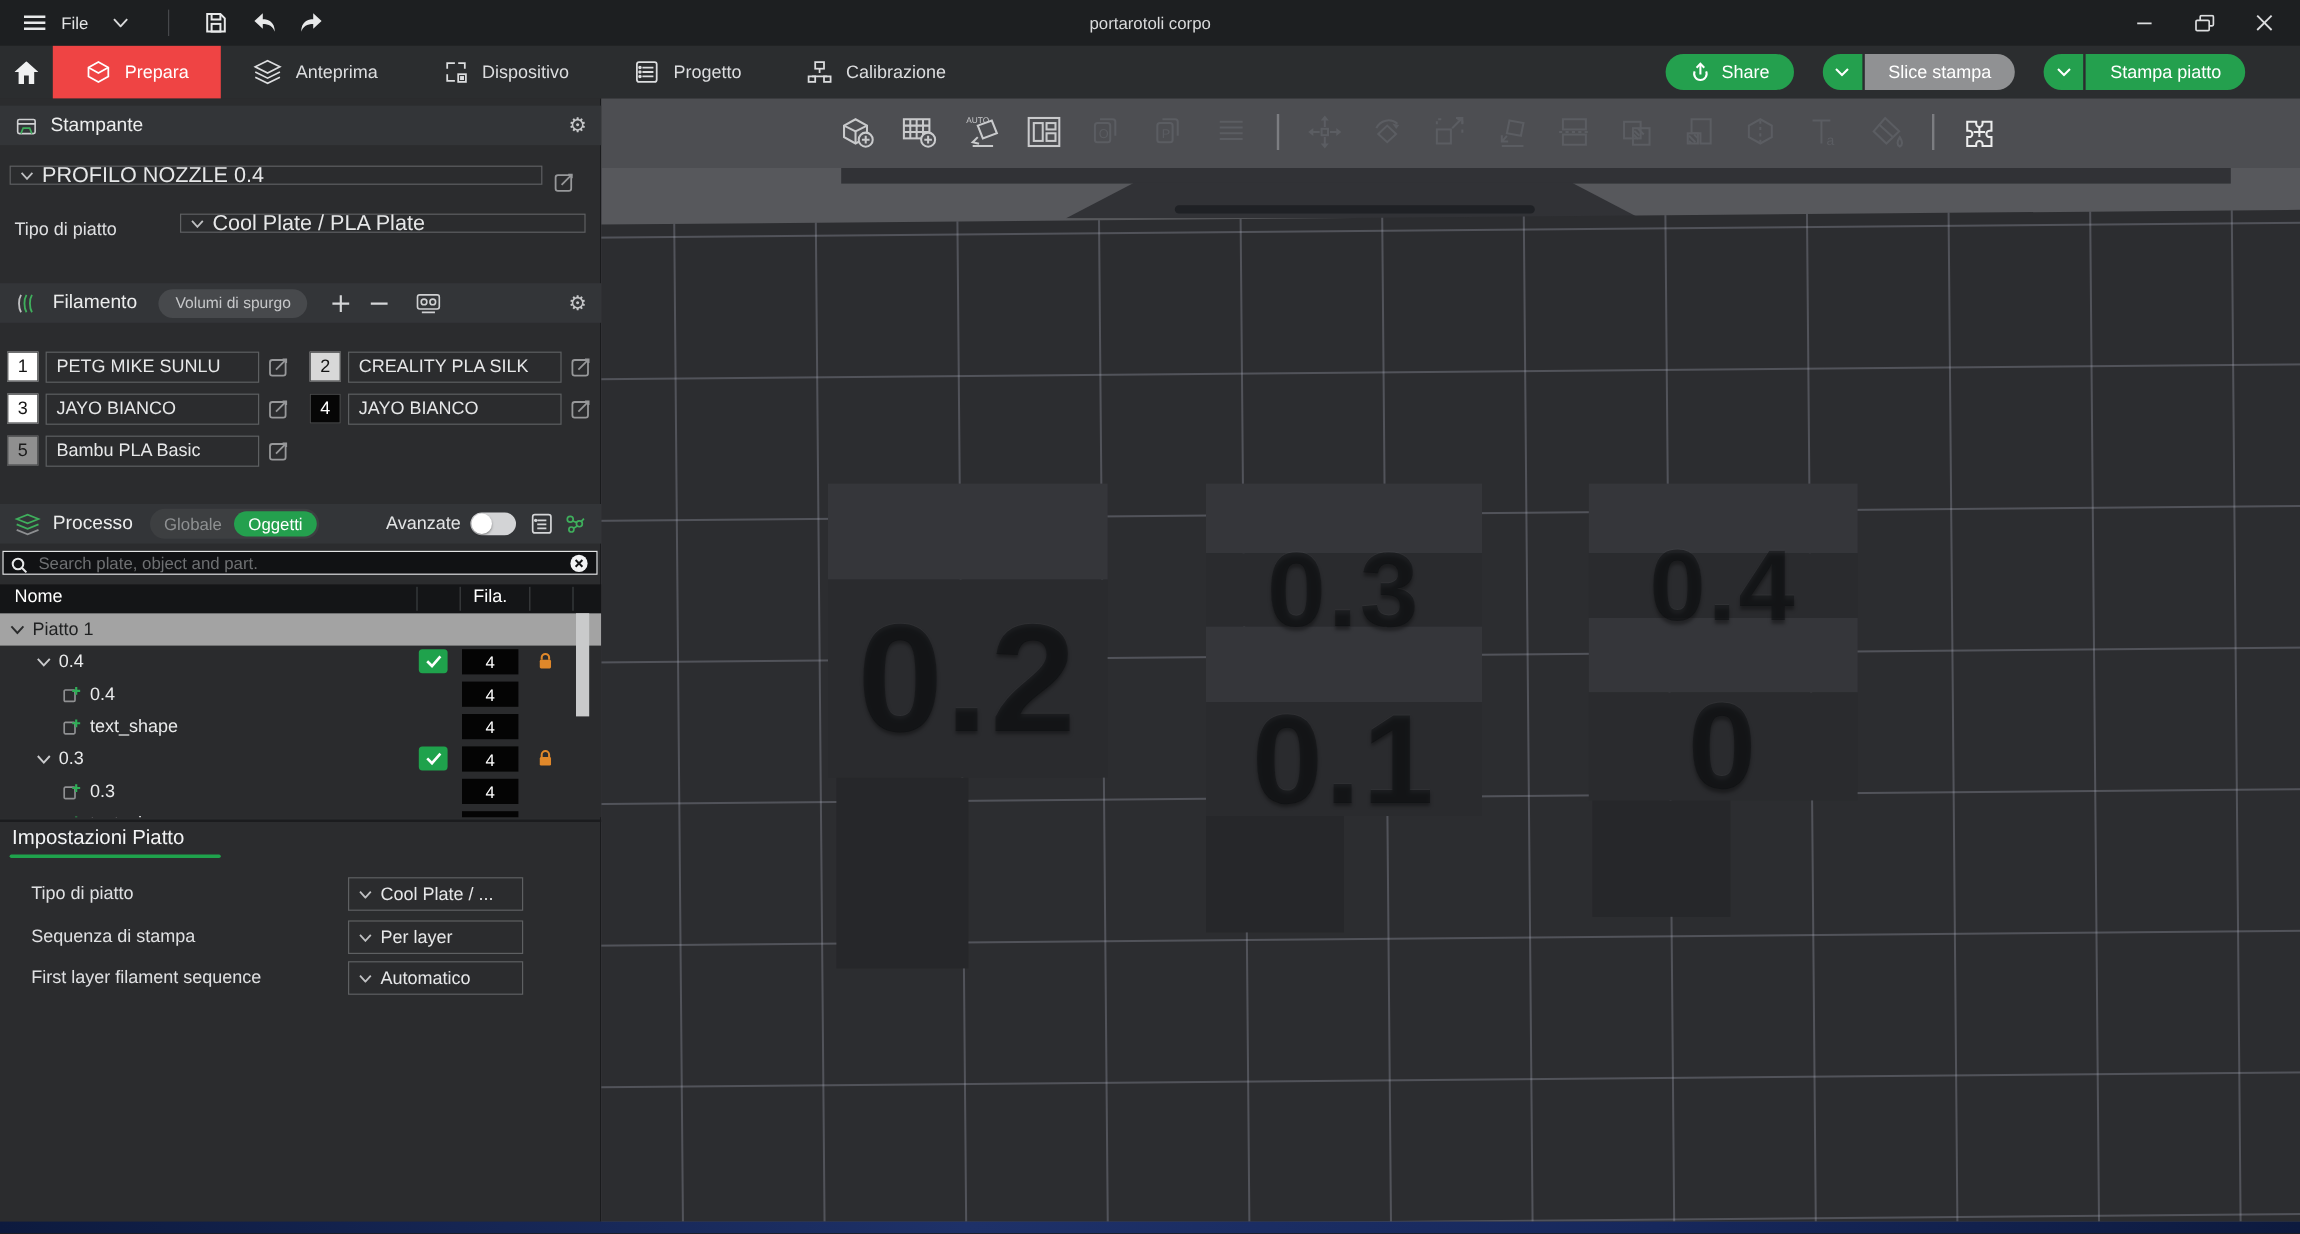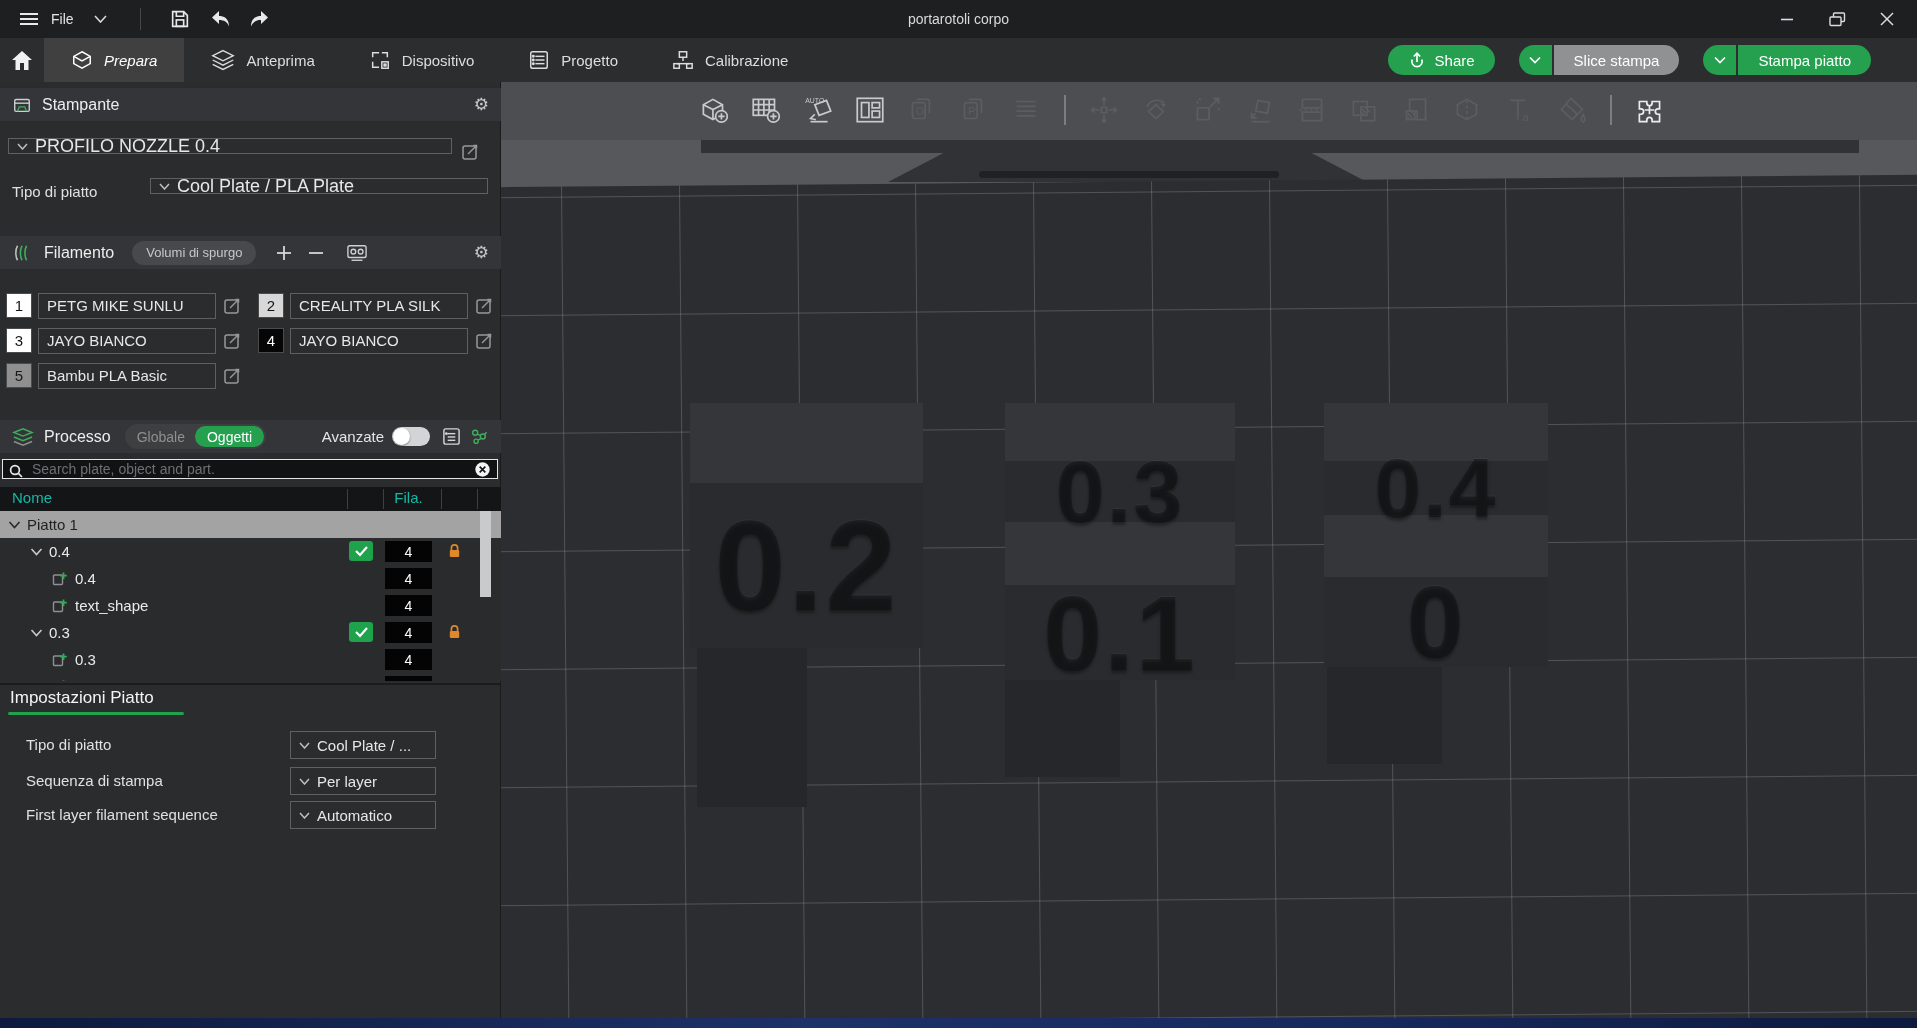--- a/index.html
+++ b/index.html
@@ -16,21 +16,21 @@
   .tb-icon { width:26px; height:26px; display:flex; align-items:center; justify-content:center; color:#e6e7e8; }
   .tb-title { position:absolute; left:0; right:0; text-align:center; font-size:14px; color:#d9dadb; pointer-events:none; }
   .tb-win { margin-left:auto; display:flex; align-items:center; gap:30px; padding-right:20px; }
   .tb-win .tb-icon { width:20px; height:20px; }
 
   
   .tabbar { position:absolute; top:38px; left:0; right:0; height:44px; background:#2b2d2f;
             display:flex; align-items:stretch; z-index:29; }
   .home-tab { width:44px; display:flex; align-items:center; justify-content:center; color:#f0f1f2; }
   .tab { display:flex; align-items:center; gap:11px; padding:0 27px; font-size:15px; color:#dcdddf; }
-  .tab.active { background:#404040; color:#fff;font-style:italic; }
+  .tab.active { background:#ef4444; color:#fff; }
   .tab svg { flex:0 0 auto; }
   .tab-actions { margin-left:auto; display:flex; align-items:center; gap:24px; padding-right:46px; }
   .btn-share { height:30px; border-radius:15px; background:#24a04e; color:#fff; display:flex;
                align-items:center; gap:9px; padding:0 20px; font-size:15px; }
   .split-btn { display:flex; align-items:center; gap:2px; }
   .split-chev { width:33px; height:30px; border-radius:15px 0 0 15px; background:#24a04e;
                 display:flex; align-items:center; justify-content:center; }
   .split-pill { height:30px; border-radius:0 15px 15px 0; padding:0 20px; display:flex; align-items:center;
                 color:#fff; font-size:15px; }
   .split-pill.gray { background:#909193; }
@@ -69,21 +69,21 @@
   .switch .knob { position:absolute; left:1px; top:1px; width:17px; height:17px; border-radius:50%;
                   background:#fff; box-shadow:0 1px 2px rgba(0,0,0,.4); }
 
   .searchbar { position:absolute; left:2px; top:377px; width:496px; height:20px; border:1px solid #e3e4e5;
                background:#111214; display:flex; align-items:flex-end; gap:7px; padding:0 6px; }
   .searchbar input { flex:1; background:transparent; border:none; outline:none; color:#cfd0d2;
                      font-size:14px; font-family:inherit; }
   .searchbar input::placeholder { color:#6e7072; }
 
   .thead { position:absolute; left:0; top:405px; width:501px; height:24px; background:#141517;
-           color:#14b8a6; font-size:15px; }
+           color:#ffffff; font-size:15px; }
   .thead .th-nome { position:absolute; left:12px; top:2px; }
   .thead .th-fila { position:absolute; left:385px; width:47px; text-align:center; top:2px; }
   .th-sep { position:absolute; top:2px; width:1px; height:20px; background:#3d3f41; }
 
   .tree { position:absolute; left:0; top:429px; width:501px; height:170px; overflow:hidden; background:#2a2b2d; }
   .trow { position:relative; height:27px; display:flex; align-items:center; font-size:15px; color:#e9eaeb; }
   .trow.selected { background:#a3a3a3; color:#1f2021; }
   .trow .chev { display:flex; margin-right:6px; color:inherit; }
   .trow .part-ic { display:flex; margin-right:7px; }
   .trow .cb { position:absolute; left:349px; top:3px; width:24px; height:20px; background:#1fa24c;

